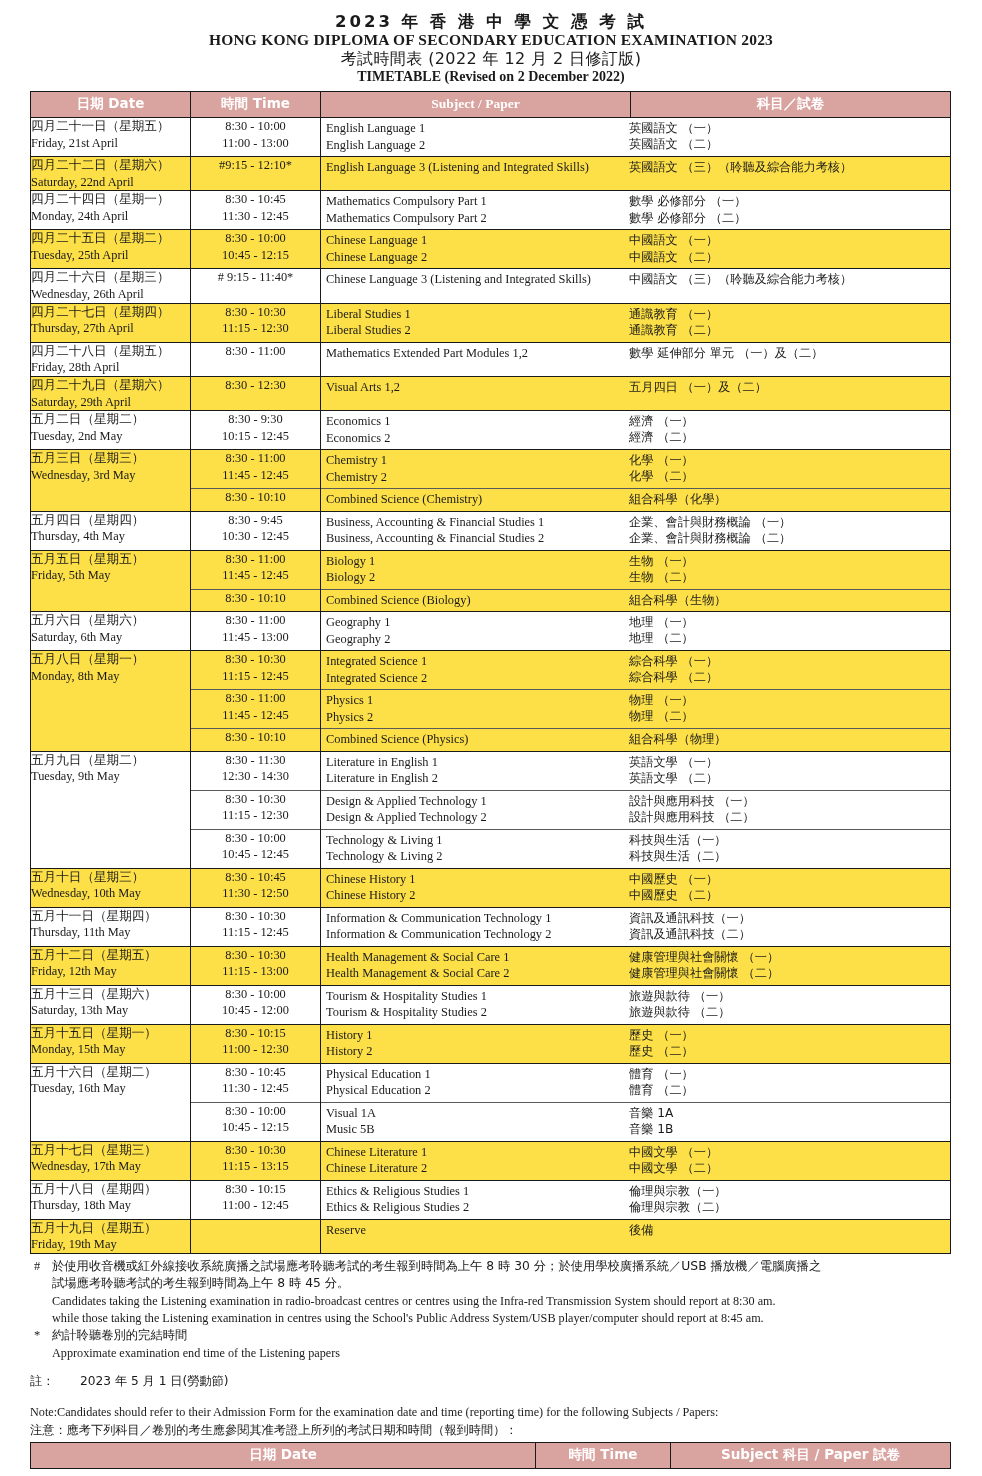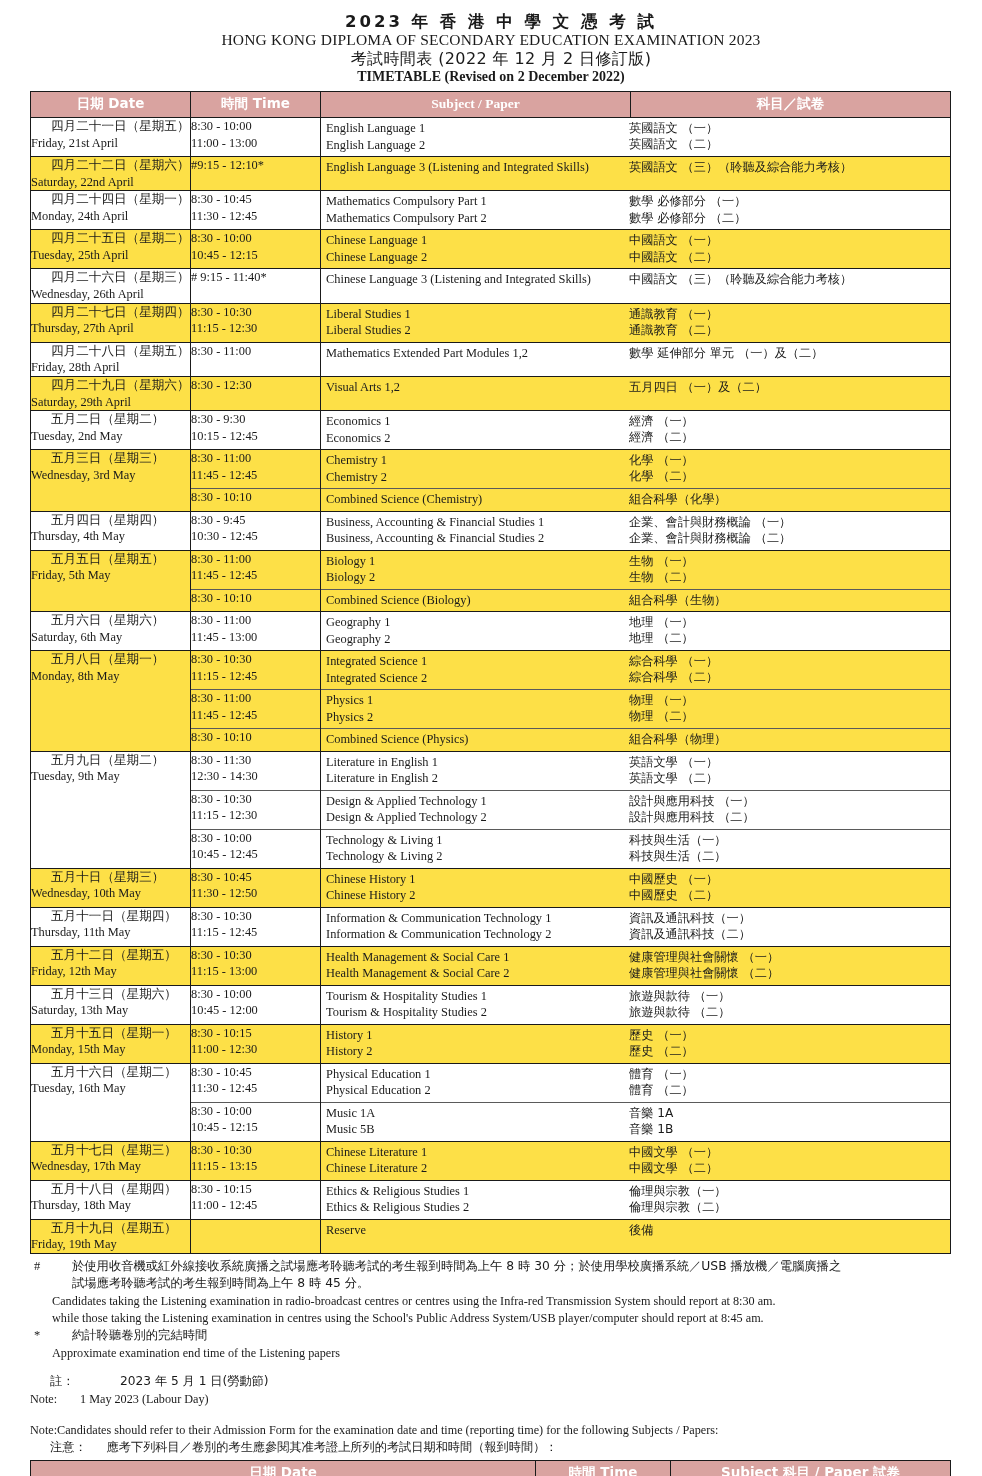--- a/index.html
+++ b/index.html
@@ -8,21 +8,21 @@
     background:#ffffff;
     font-family:"Liberation Serif","DejaVu Serif",serif;
     color:#1a1a1a;
     -webkit-font-smoothing:antialiased;
   }
   .page{width:982px;height:1476px;position:relative;box-sizing:border-box;padding:12px 30px 0 30px;}
 
   
   .title-block{text-align:center;line-height:1.18;margin-bottom:6px;}
   .t-zh1{font-size:16.5px;font-weight:bold;letter-spacing:3px;}
-  .t-en1{font-size:15.5px;font-weight:normal;letter-spacing:.2px;}
+  .t-en1{font-size:15.5px;font-weight:bold;letter-spacing:.2px;}
   .t-zh2{font-size:16px;font-weight:normal;letter-spacing:.4px;}
   .t-en2{font-size:14px;font-weight:bold;}
 
   
   table.tt{border-collapse:collapse;width:920px;table-layout:fixed;}
   table.tt col.c-date{width:160px;}
   table.tt col.c-time{width:130px;}
   table.tt col.c-subj{width:310px;}
   table.tt col.c-zh{width:320px;}
 
@@ -44,29 +44,29 @@
     vertical-align:top;
     font-size:12.4px;
     line-height:1.33;
   }
   
   tr.date-row > td{border-top:1.7px solid #1a1a1a;}
   tr.sub-row  > td{border-top:0.8px solid #5a5a5a;}
   tr.last-row > td{border-bottom:1.7px solid #1a1a1a;}
 
   td.date{padding:2px 4px 3px 5px;}
-  td.time{text-align:left;padding:2px 4px 3px 4px;white-space:nowrap;margin-top:22px;}
+  td.time{text-align:center;padding:2px 4px 3px 4px;white-space:nowrap;margin-top:22px;}
   td.pair{padding:0;border-left:1.6px solid #1a1a1a;}
   .pairwrap{display:flex;}
   .pairwrap .en{width:308px;padding:2px 3px 3px 5px;box-sizing:border-box;}
   .pairwrap .zh{flex:1;padding:2px 3px 3px 0px;box-sizing:border-box;font-family:"DejaVu Sans","Liberation Sans",sans-serif;font-size:12.2px;}
   .ln{display:block;white-space:nowrap;}
   .zhline{display:block;white-space:nowrap;}
   .shade td{background:#fde047;}
-  .zh-txt{font-family:"DejaVu Sans","Liberation Sans",sans-serif;margin-left:20px;}
+  .zh-txt{font-family:"DejaVu Sans","Liberation Sans",sans-serif;}
   td.date .zh-txt{font-size:12.6px;}
   .blank{visibility:hidden;}
 
   
   .notes{width:920px;margin-top:4px;font-size:12.2px;line-height:1.42;}
   .nrow{display:flex;align-items:flex-start;}
   .nmark{width:22px;flex:none;text-align:left;font-size:12.5px;padding-left:4px;box-sizing:border-box;}
   .nbody{flex:1;}
   .nbody .zh-txt{font-family:"DejaVu Sans","Liberation Sans",sans-serif;font-size:12.3px;}
 
@@ -664,21 +664,21 @@
           </td>
         </tr>
         <tr class="sub-row">
           <td class="time">
             <span class="ln">8:30 - 10:00</span>
             <span class="ln">10:45 - 12:15</span>
           </td>
           <td class="pair" colspan="2">
             <div class="pairwrap">
               <div class="en">
-                <span class="ln">Music 1A</span>
+                <span class="ln">Visual 1A</span>
                 <span class="ln">Music 5B</span>
               </div>
               <div class="zh">
                 <span class="zhline">音樂 1A</span>
                 <span class="zhline">音樂 1B</span>
               </div>
             </div>
           </td>
         </tr>
         <tr class="date-row shade">
@@ -761,21 +761,20 @@
       <div class="nmark">*</div>
       <div class="nbody">
         <div class="zh-txt">約計聆聽卷別的完結時間</div>
         <div>Approximate examination end time of the Listening papers</div>
       </div>
     </div>
   </div>
 
   <div class="note2">
     <div><span class="lblzh zh-txt">註：</span><span class="zh-txt">2023 年 5 月 1 日(勞動節)</span></div>
-    <div><span class="lbl">Note:</span><span>1 May 2023 (Labour Day)</span></div>
   </div>
 
   <div class="note3">
     <div><span class="lbl">Note:</span><span>Candidates should refer to their Admission Form for the examination date and time (reporting time) for the following Subjects / Papers:</span></div>
     <div><span class="lblzh zh-txt">注意：</span><span class="zh-txt">應考下列科目／卷別的考生應參閱其准考證上所列的考試日期和時間（報到時間）：</span></div>
   </div>
 
   <table class="tt2">
     <colgroup>
         <col class="d-date">

